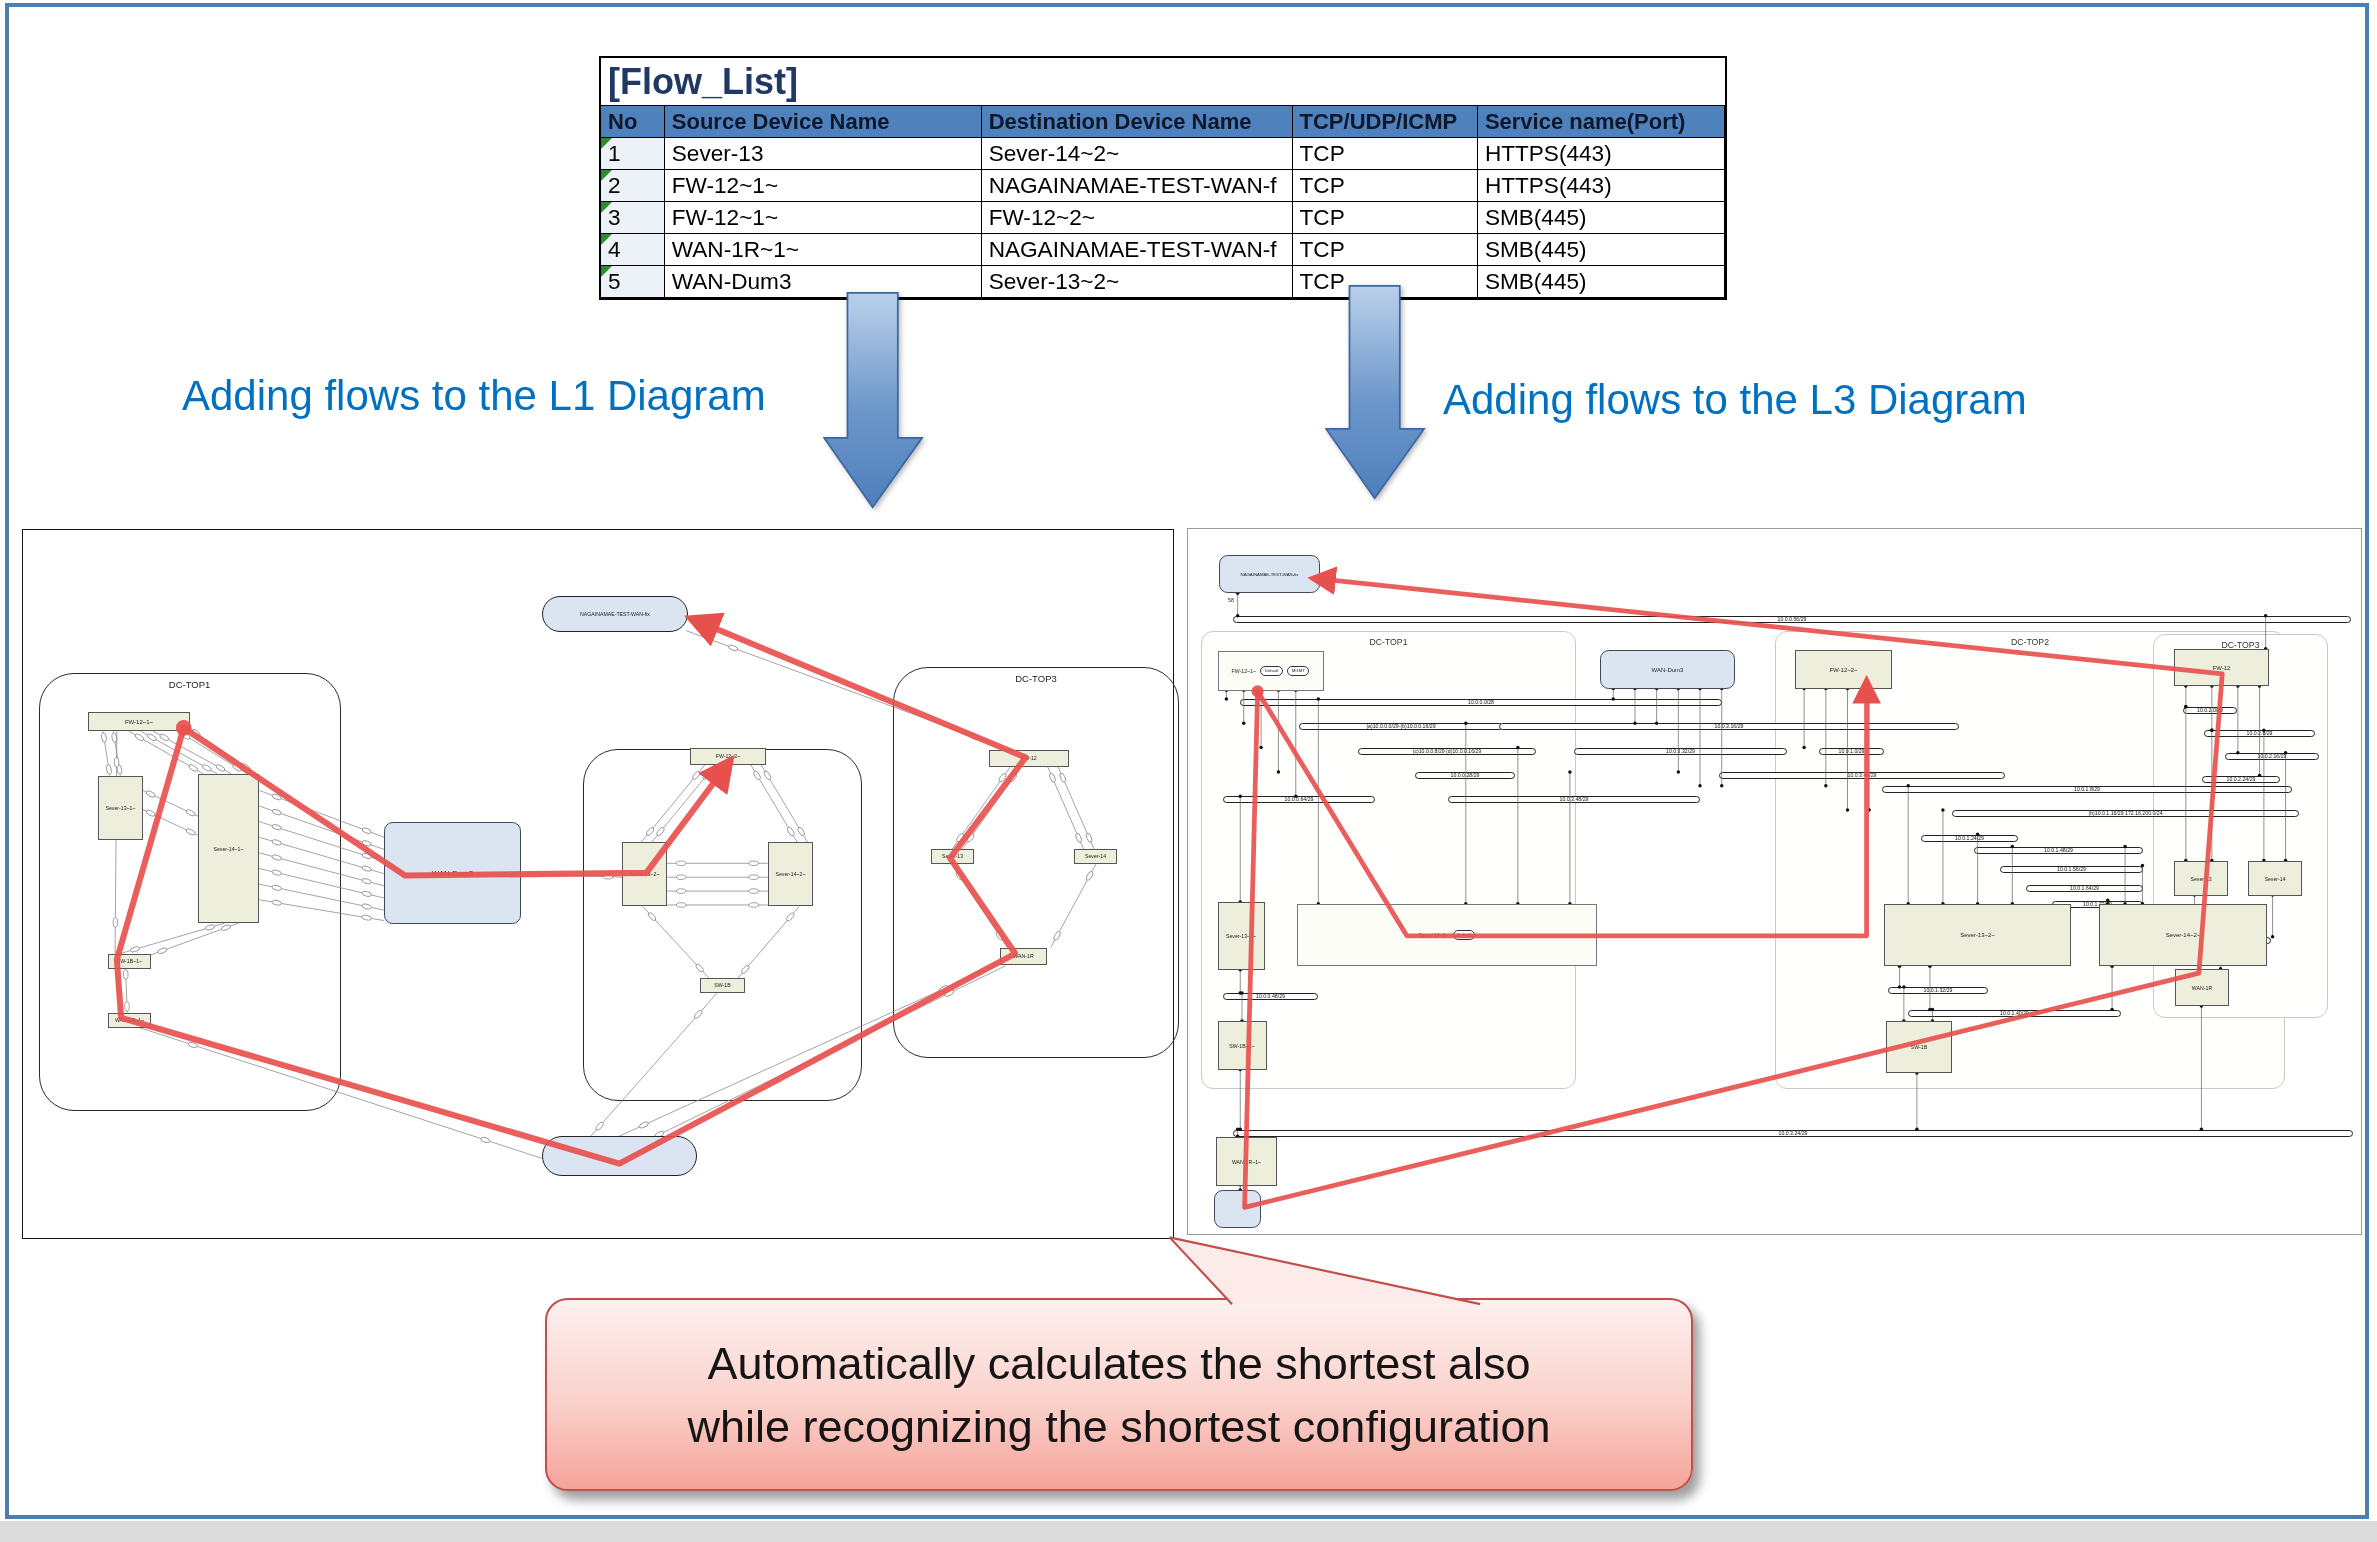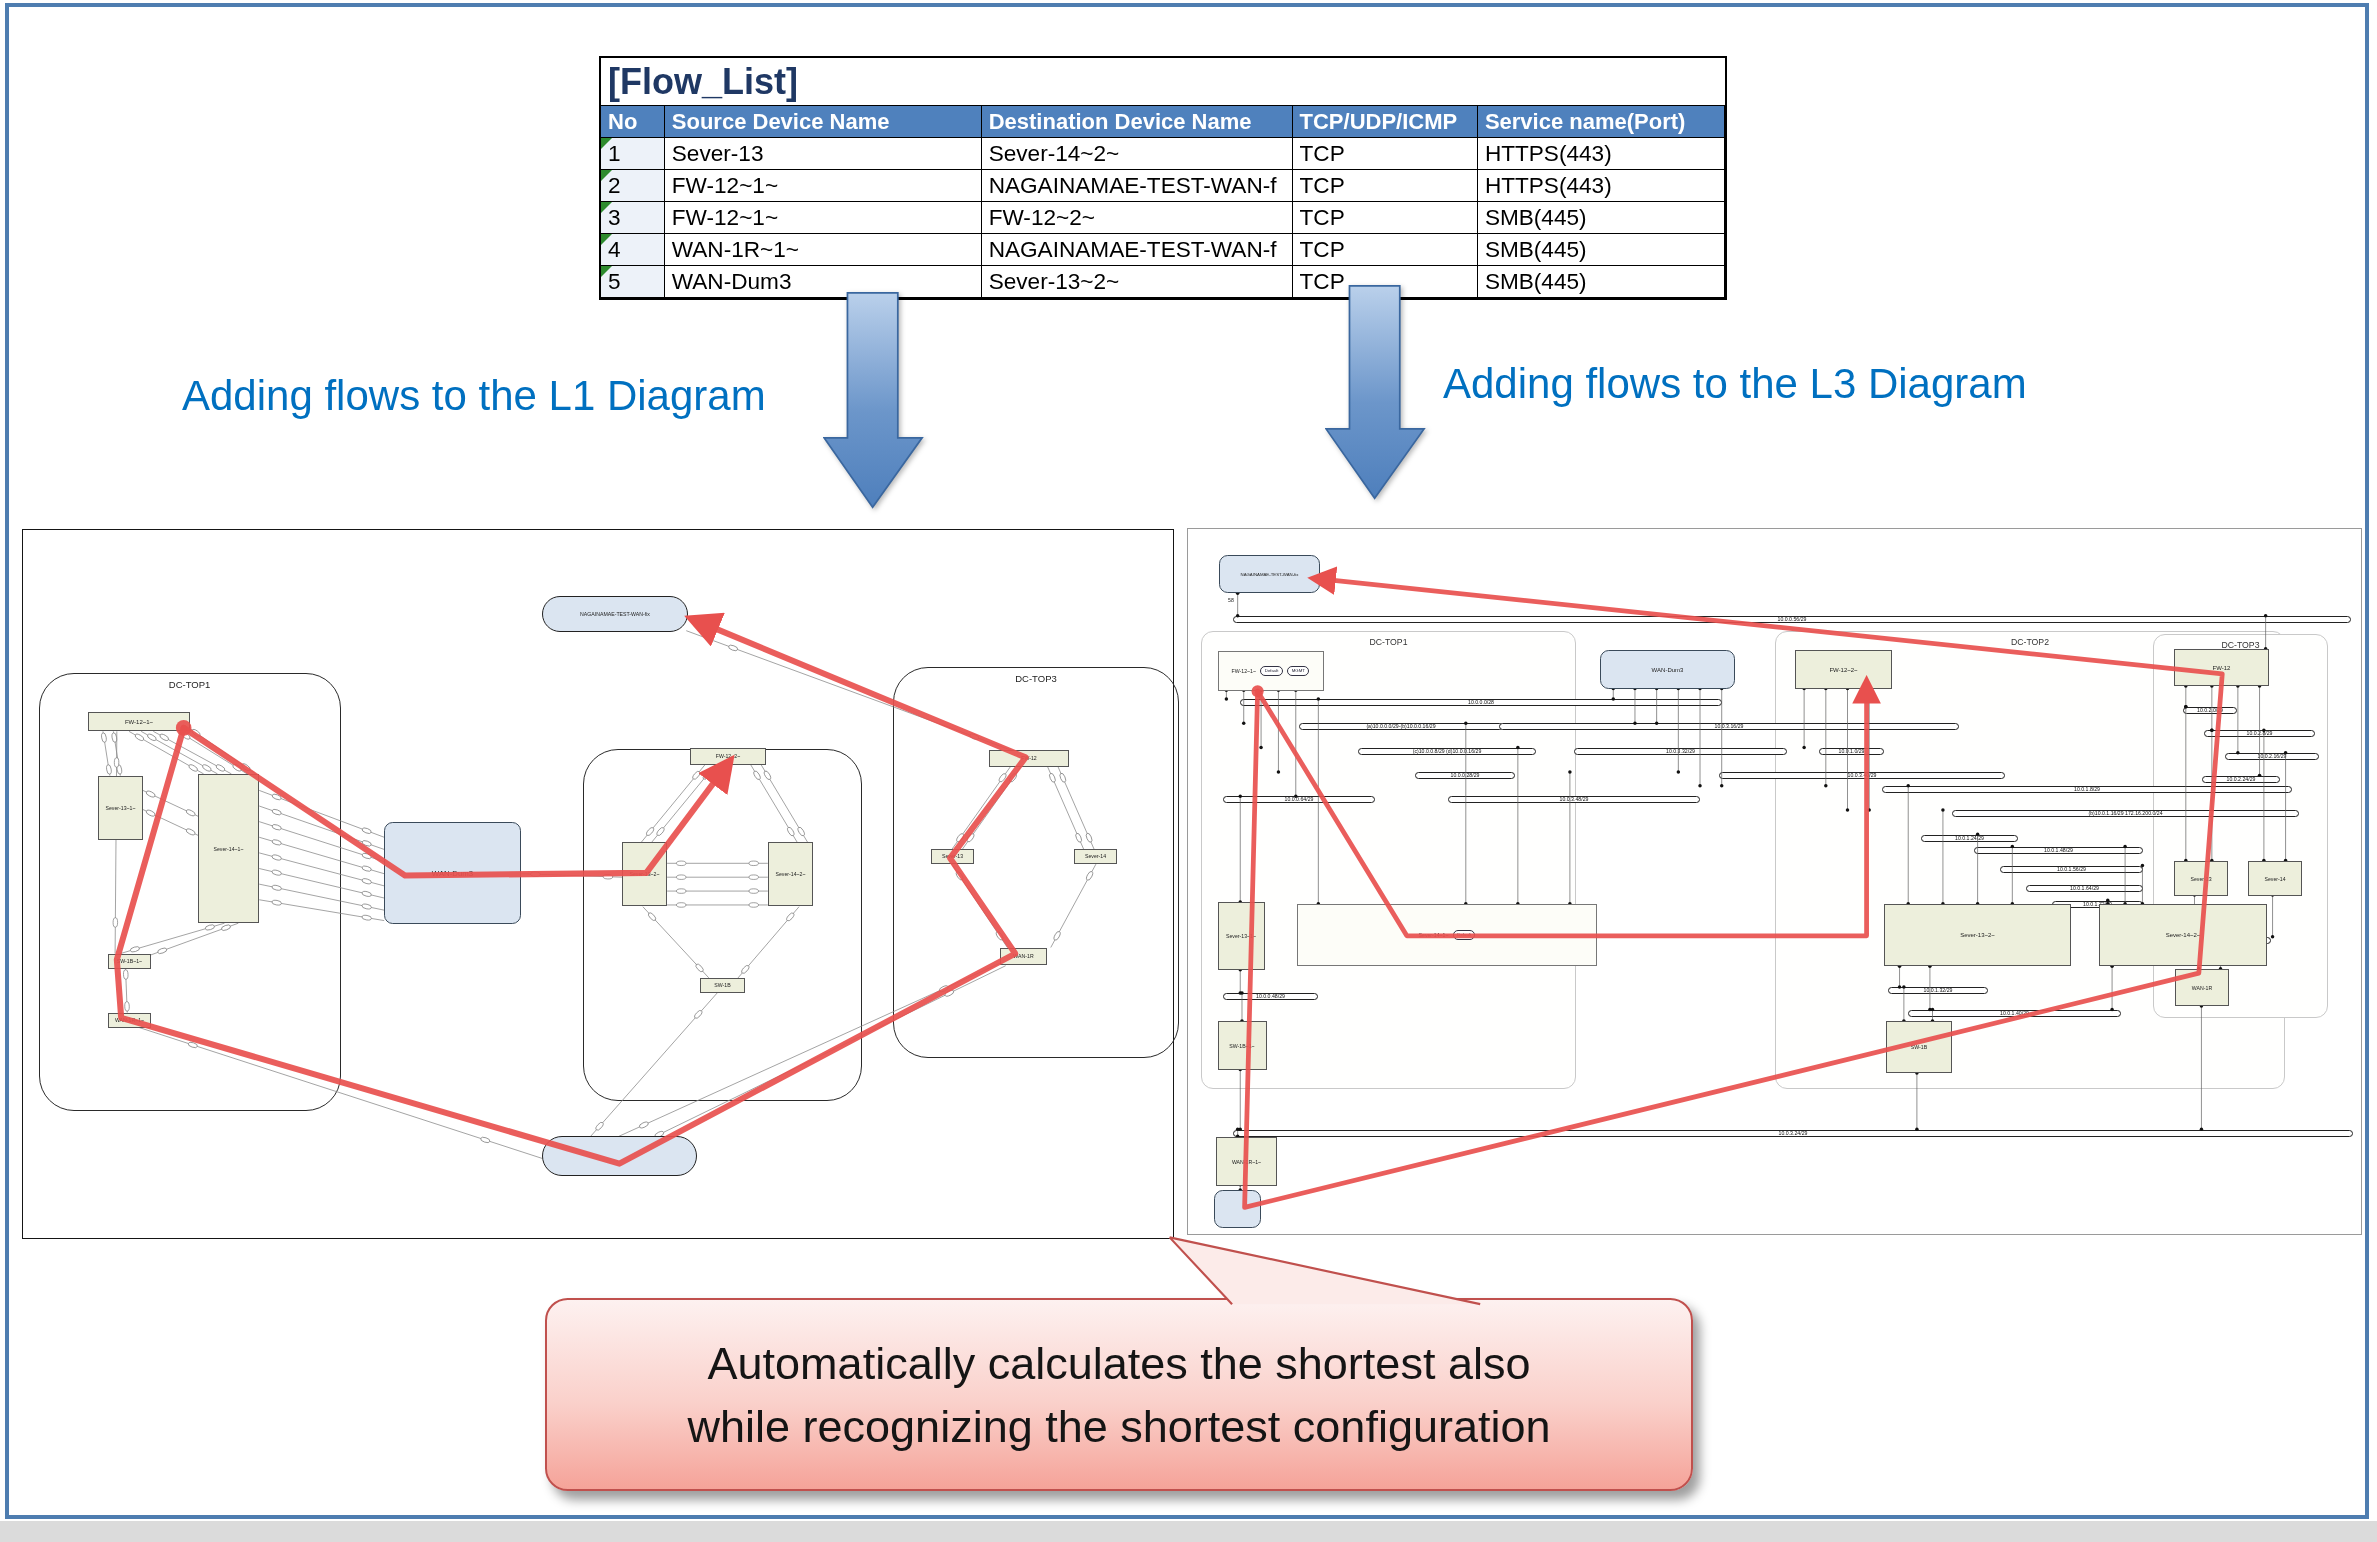--- a/index.html
+++ b/index.html
@@ -11,21 +11,21 @@
 
   
   #flow-table{position:absolute;left:599px;top:24px;width:1128px;border:2.6px solid #000;
         box-sizing:border-box;background:#fff;margin-top:32px;}
   .ft-title{height:48px;border-bottom:1.7px solid #000;display:flex;align-items:center;
         font-size:36px;font-weight:bold;color:#1F3864;padding-left:7px;box-sizing:border-box;}
   .ft-row{display:flex;height:32px;}
   .ft-cell{box-sizing:border-box;border-right:1.4px solid #000;border-bottom:1.4px solid #000;
         display:flex;align-items:center;padding-left:7px;font-size:22.6px;color:#000;
         white-space:nowrap;overflow:hidden;position:relative;background:#fff;}
-  .ft-head .ft-cell{background:#4F81BD;color:#ffffff;font-weight:bold;font-size:22px;}
+  .ft-head .ft-cell{background:#4F81BD;color:#0f172a;font-weight:bold;font-size:22px;}
   .ft-no{background:#EDF2F9;}
   .ft-corner{position:absolute;left:0;top:0;width:0;height:0;
         border-top:11.3px solid #2E8B2E;border-right:11.3px solid transparent;}
 
   
   .big-label{position:absolute;font-size:42px;color:#0070C0;white-space:nowrap;}
   .big-arrow{position:absolute;filter:drop-shadow(2.6px 2.6px 2.6px rgba(0,0,0,.28));}
 
   
   .panel{position:absolute;background:#fff;box-sizing:border-box;}
@@ -158,21 +158,21 @@
         <div class="ft-cell" style="width: 186px;">
           <span>TCP</span>
         </div>
         <div class="ft-cell" style="width: 248px;">
           <span>SMB(445)</span>
         </div>
       </div>
     </div>
 
   <div class="big-label" style="left:182px;top:372px;">Adding flows to the L1 Diagram</div>
-  <div class="big-label" style="left:1443px;top:360px;">Adding flows to the L3 Diagram</div>
+  <div class="big-label" style="left:1443px;top:376px;">Adding flows to the L3 Diagram</div>
 
   <svg class="big-arrow" style="left:823px;top:292px;" width="101" height="217" viewBox="0 0 116 250">
     <defs>
         <linearGradient id="agrad1" x1="0" y1="0" x2="0" y2="1">
       <stop offset="0" stop-color="#BAD0EB"></stop>
           <stop offset=".55" stop-color="#6C96CA"></stop>
           <stop offset="1" stop-color="#4E7FBC"></stop>
     </linearGradient>
       </defs>
     <path d="M28,1 L86,1 L86,168 L114,168 L57,248 L1,168 L28,168 Z" fill="url(#agrad1)" stroke="#3A679F" stroke-width="2"></path>

